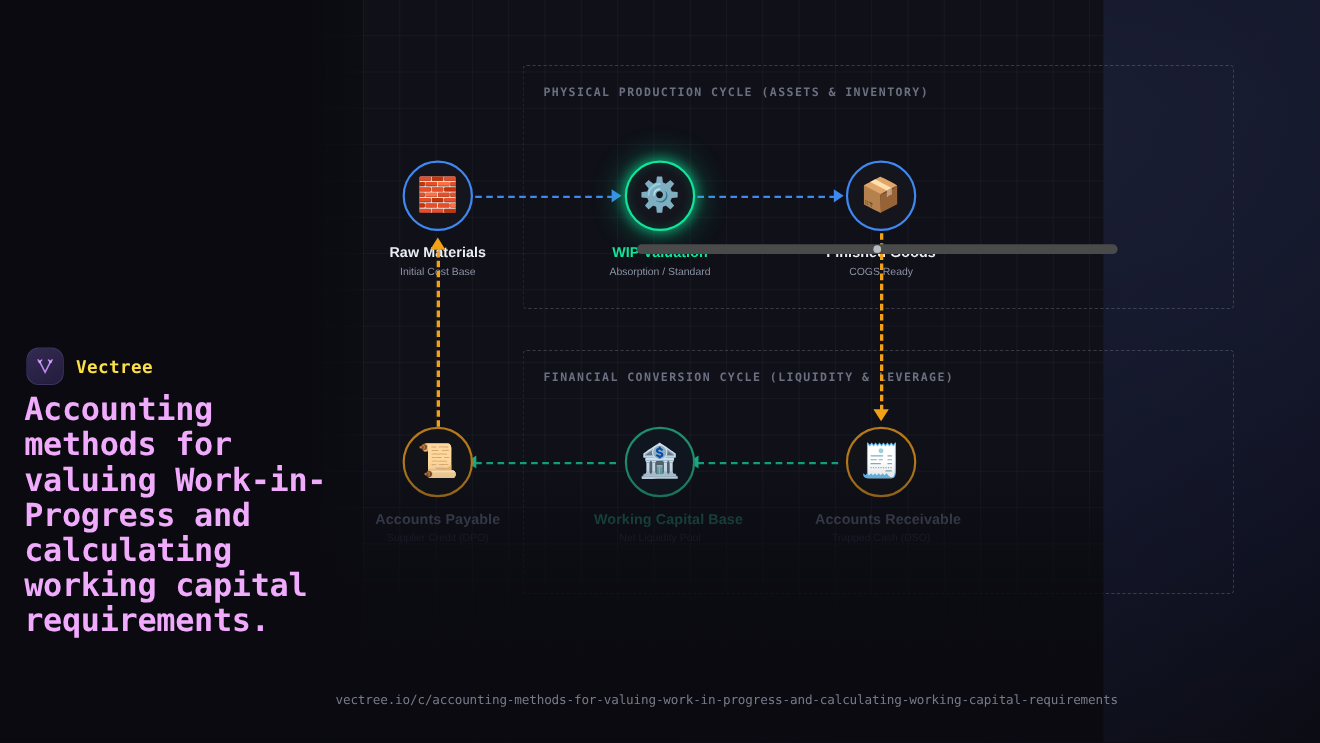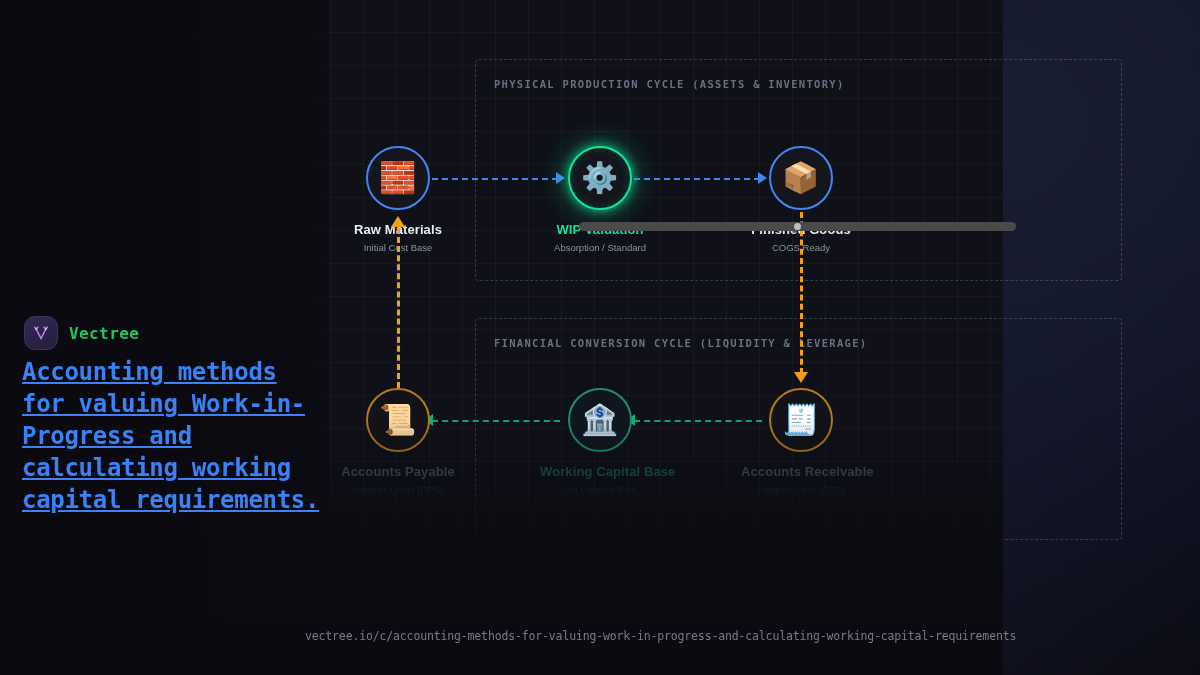--- a/index.html
+++ b/index.html
@@ -115,28 +115,27 @@
   }
   #brand{ position:absolute; left:24px; top:316px; display:flex; align-items:center; gap:11px; }
   #brand-mark{
     width:34px; height:34px; border-radius:11px;
     background:linear-gradient(150deg,#332a52,#241d3d);
     border:1px solid #3d3461;
     display:flex; align-items:center; justify-content:center;
   }
   #brand-name{
     font-family:"DejaVu Sans Mono","Liberation Mono",monospace;
-    font-size:16px; font-weight:700; color:#22c55e; letter-spacing:.4px;
+    font-size:16px; font-weight:700; color:#fde047; letter-spacing:.4px;
   }
   #headline{
     position:absolute; left:22px; top:356px; width:300px;
     font-family:"DejaVu Sans Mono","Liberation Mono",monospace;
-    font-size:24px; line-height:32px; font-weight:700; color:#3b82f6;
+    font-size:29px; line-height:32px; font-weight:700; color:#f0abfc;
     letter-spacing:-.3px;
-    text-decoration:underline;
   }
 
   
   #footer-url{
     position:absolute; left:305px; bottom:32px;
     font-family:"DejaVu Sans Mono","Liberation Mono",monospace;
     font-size:11.5px; color:#767b89; letter-spacing:-.15px; white-space:nowrap;
   }
 </style>
 </head>

